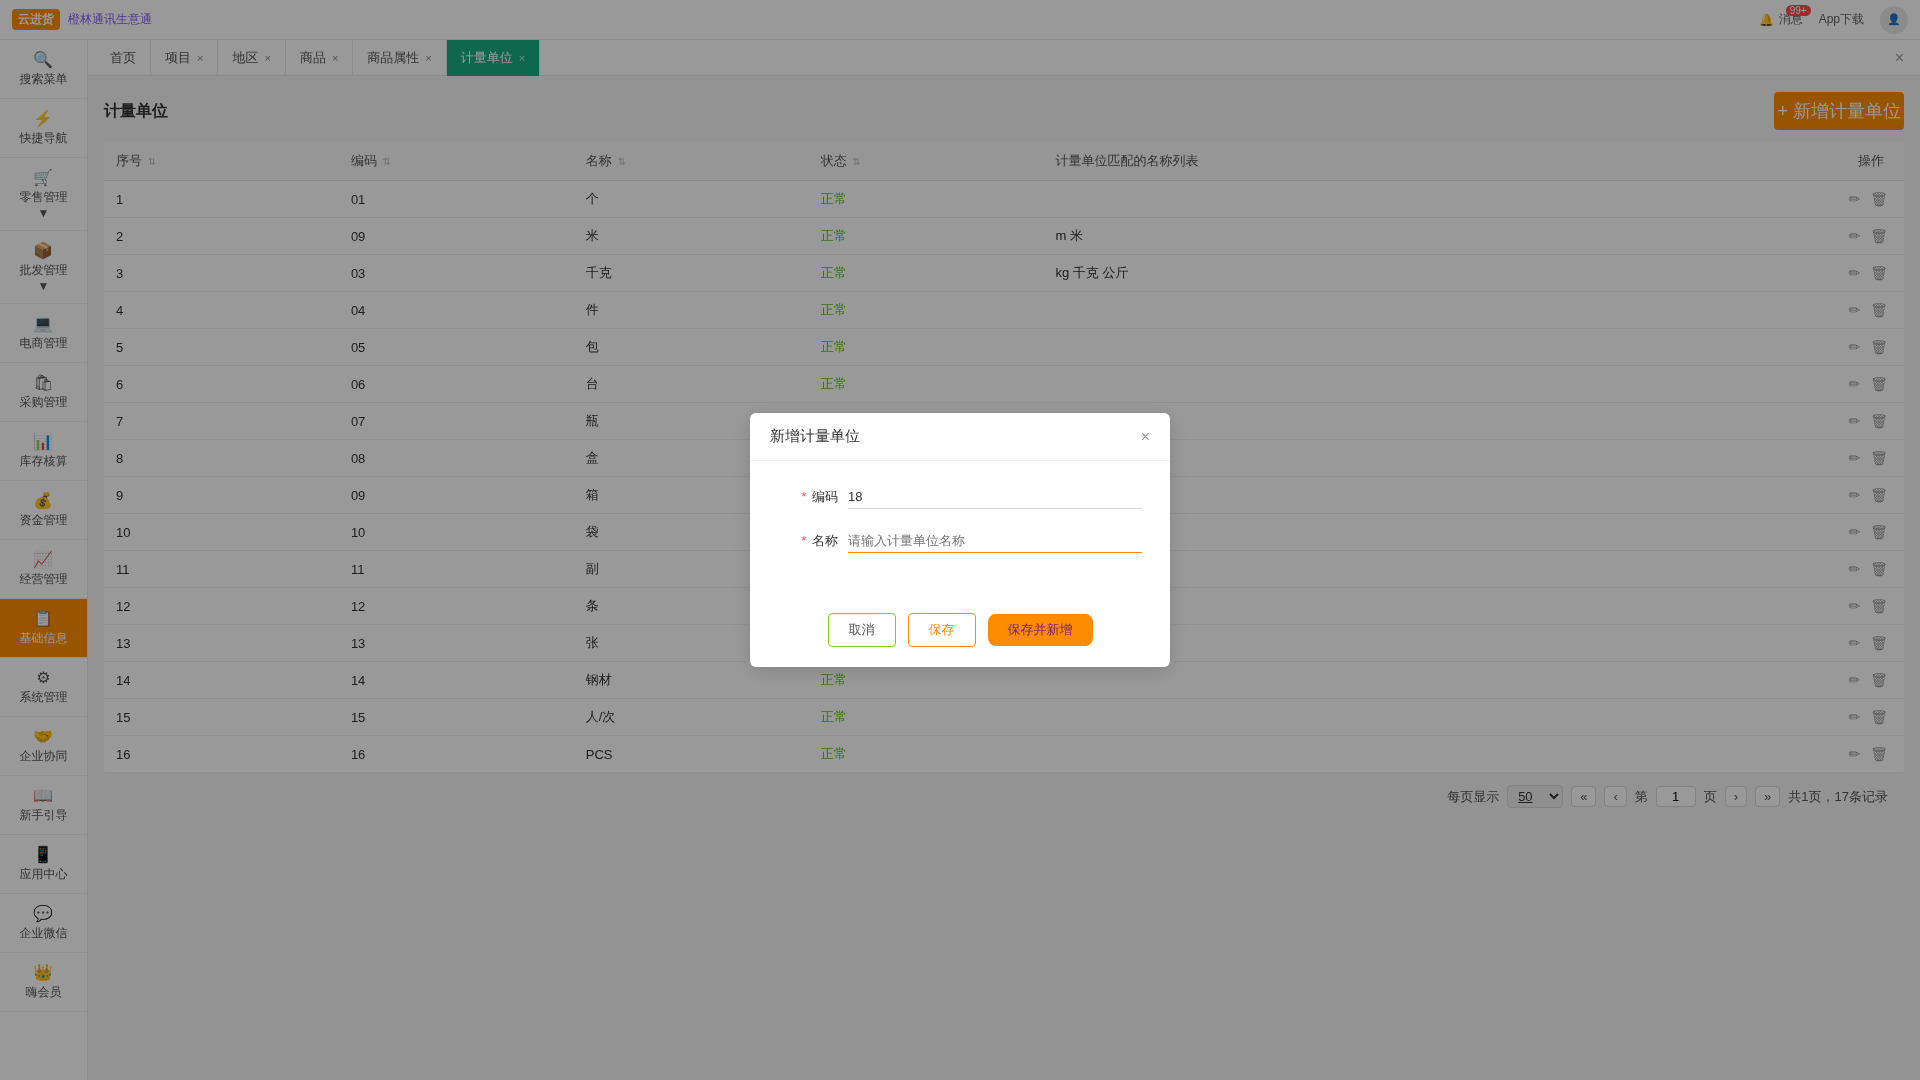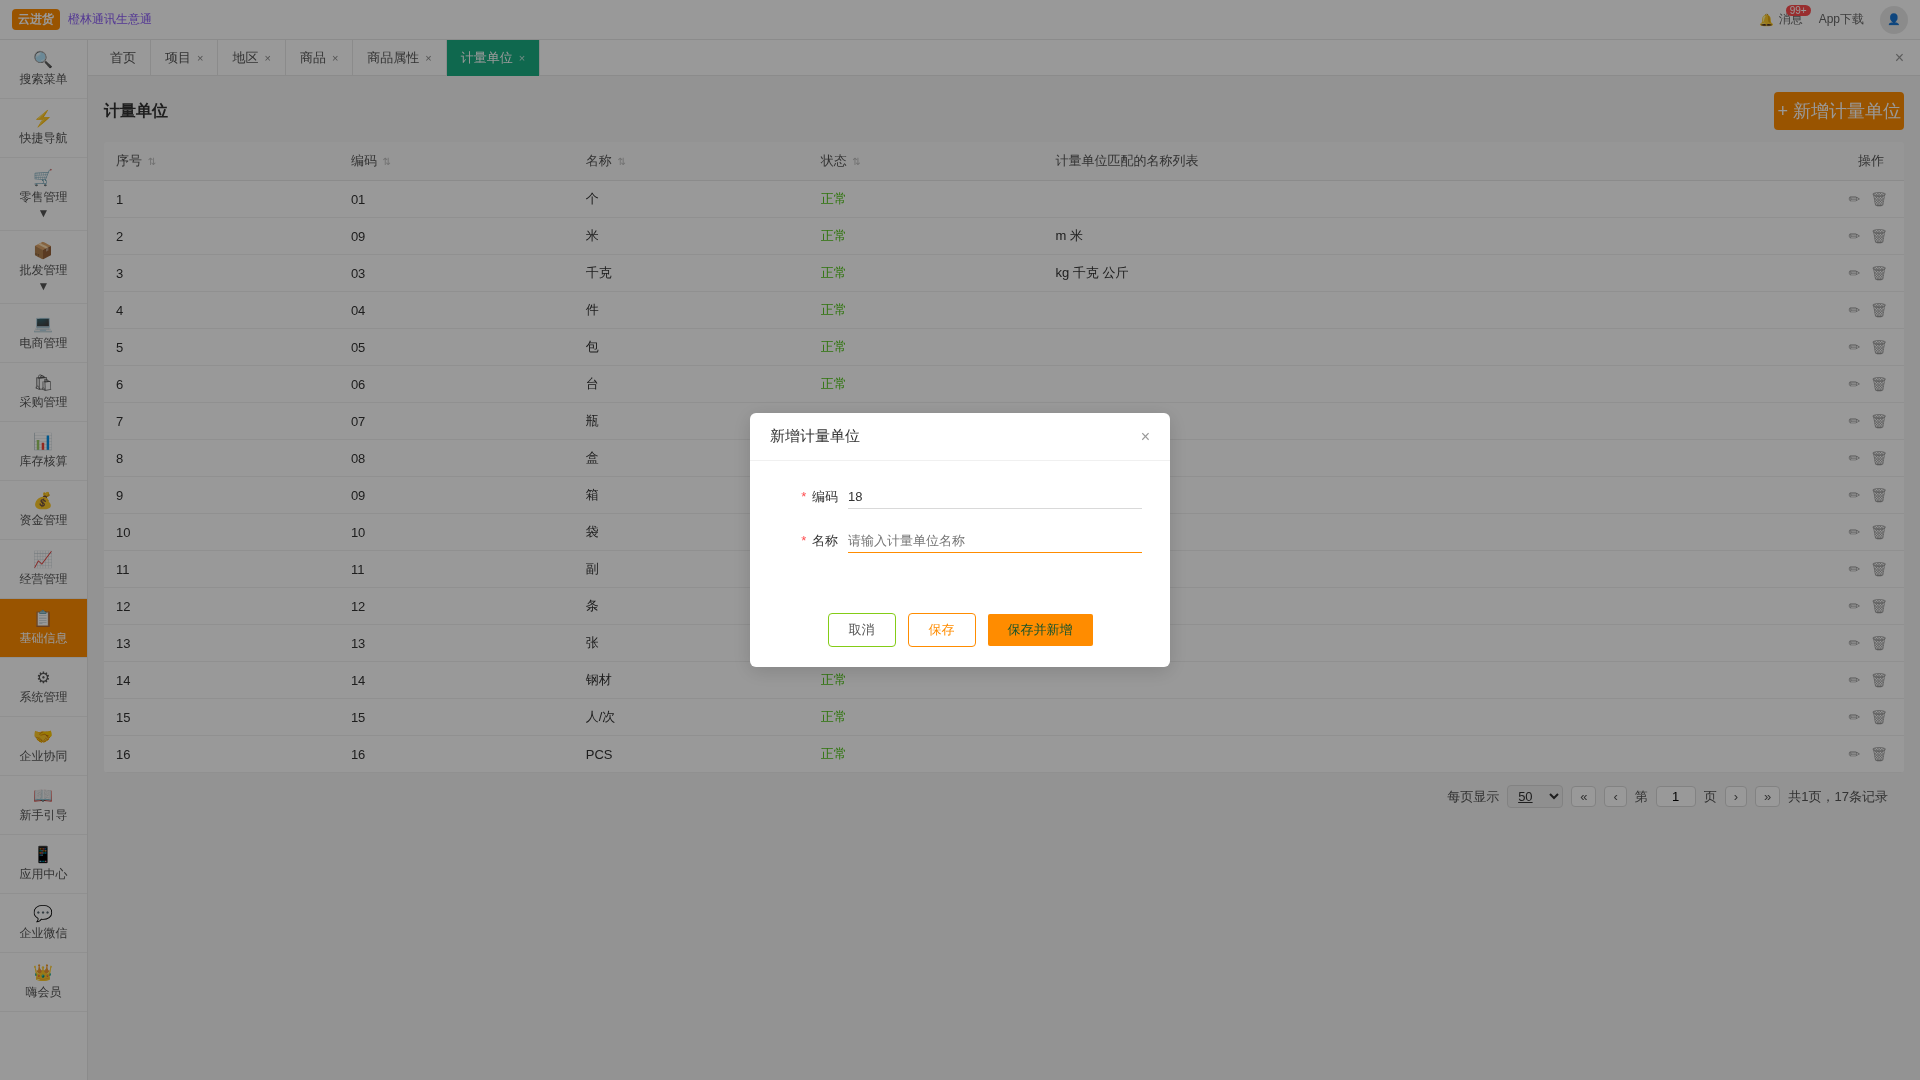--- a/index.html
+++ b/index.html
@@ -350,23 +350,23 @@
       background: #fff;
       color: #ff8c00;
       padding: 7px 20px;
       border-radius: 4px;
       cursor: pointer;
       font-size: 13px;
     }
     .btn-save-new {
       border: none;
       background: #ff8c00;
-      color: #14532d;
+      color: #701a75;
       padding: 7px 20px;
-      border-radius: 2px;
+      border-radius: 8px;
       cursor: pointer;
       font-size: 13px;
     }
   </style>
 </head>
 <body>
 
 <div class="top-header">
   <div class="logo-area">
     <div class="logo-box">云进货</div>

